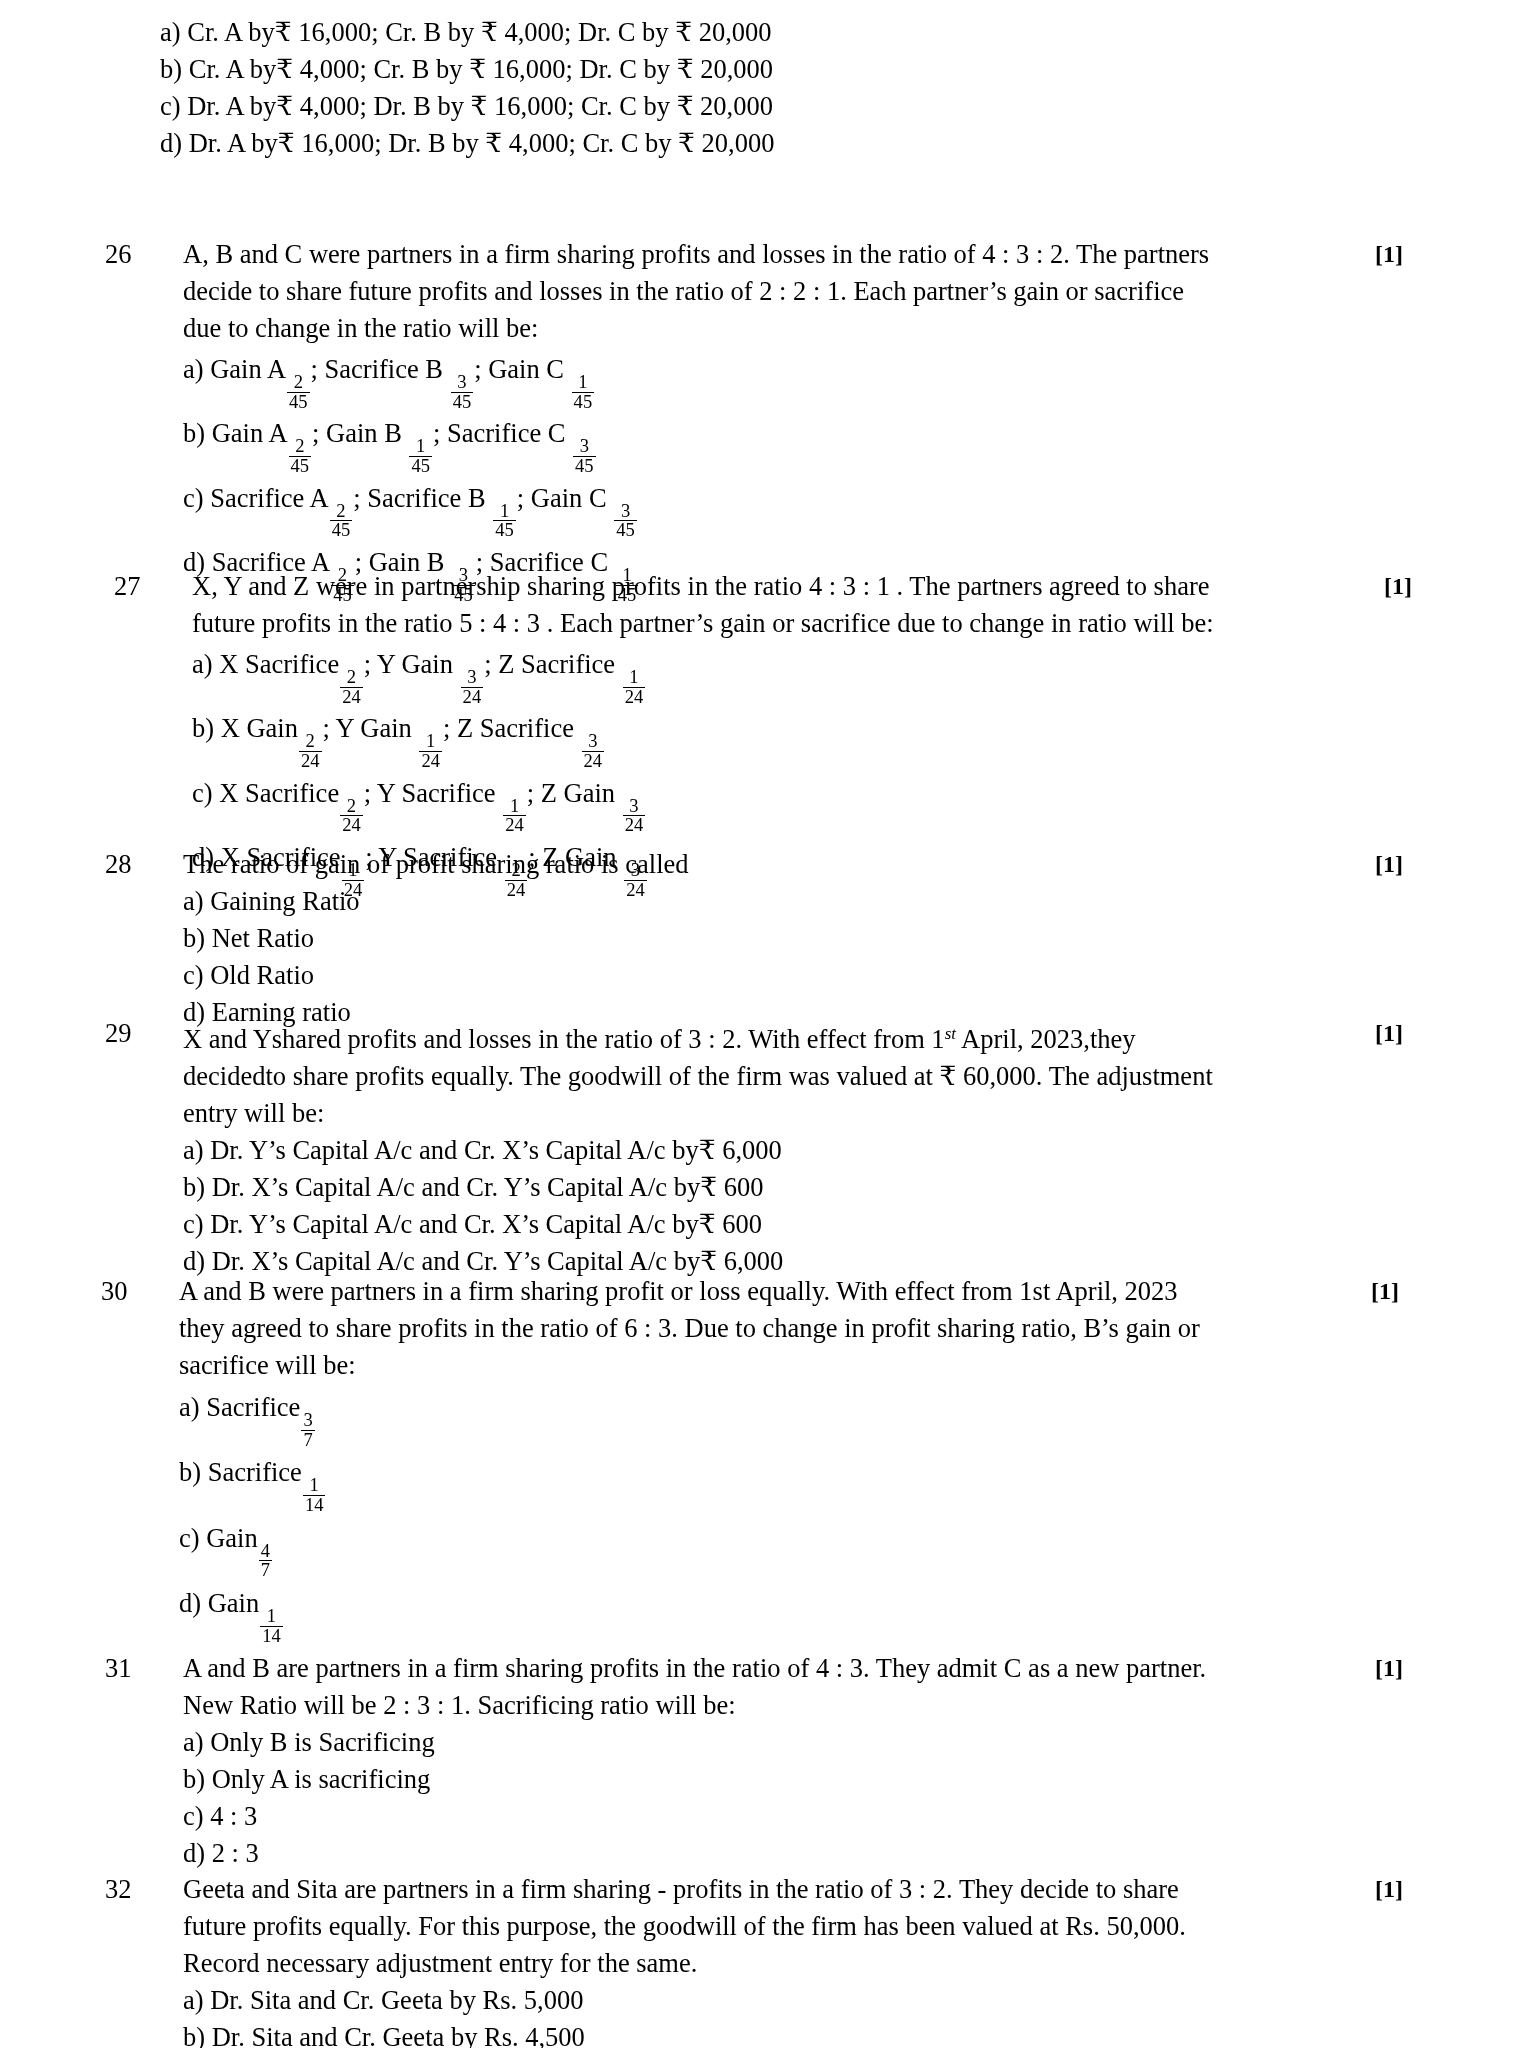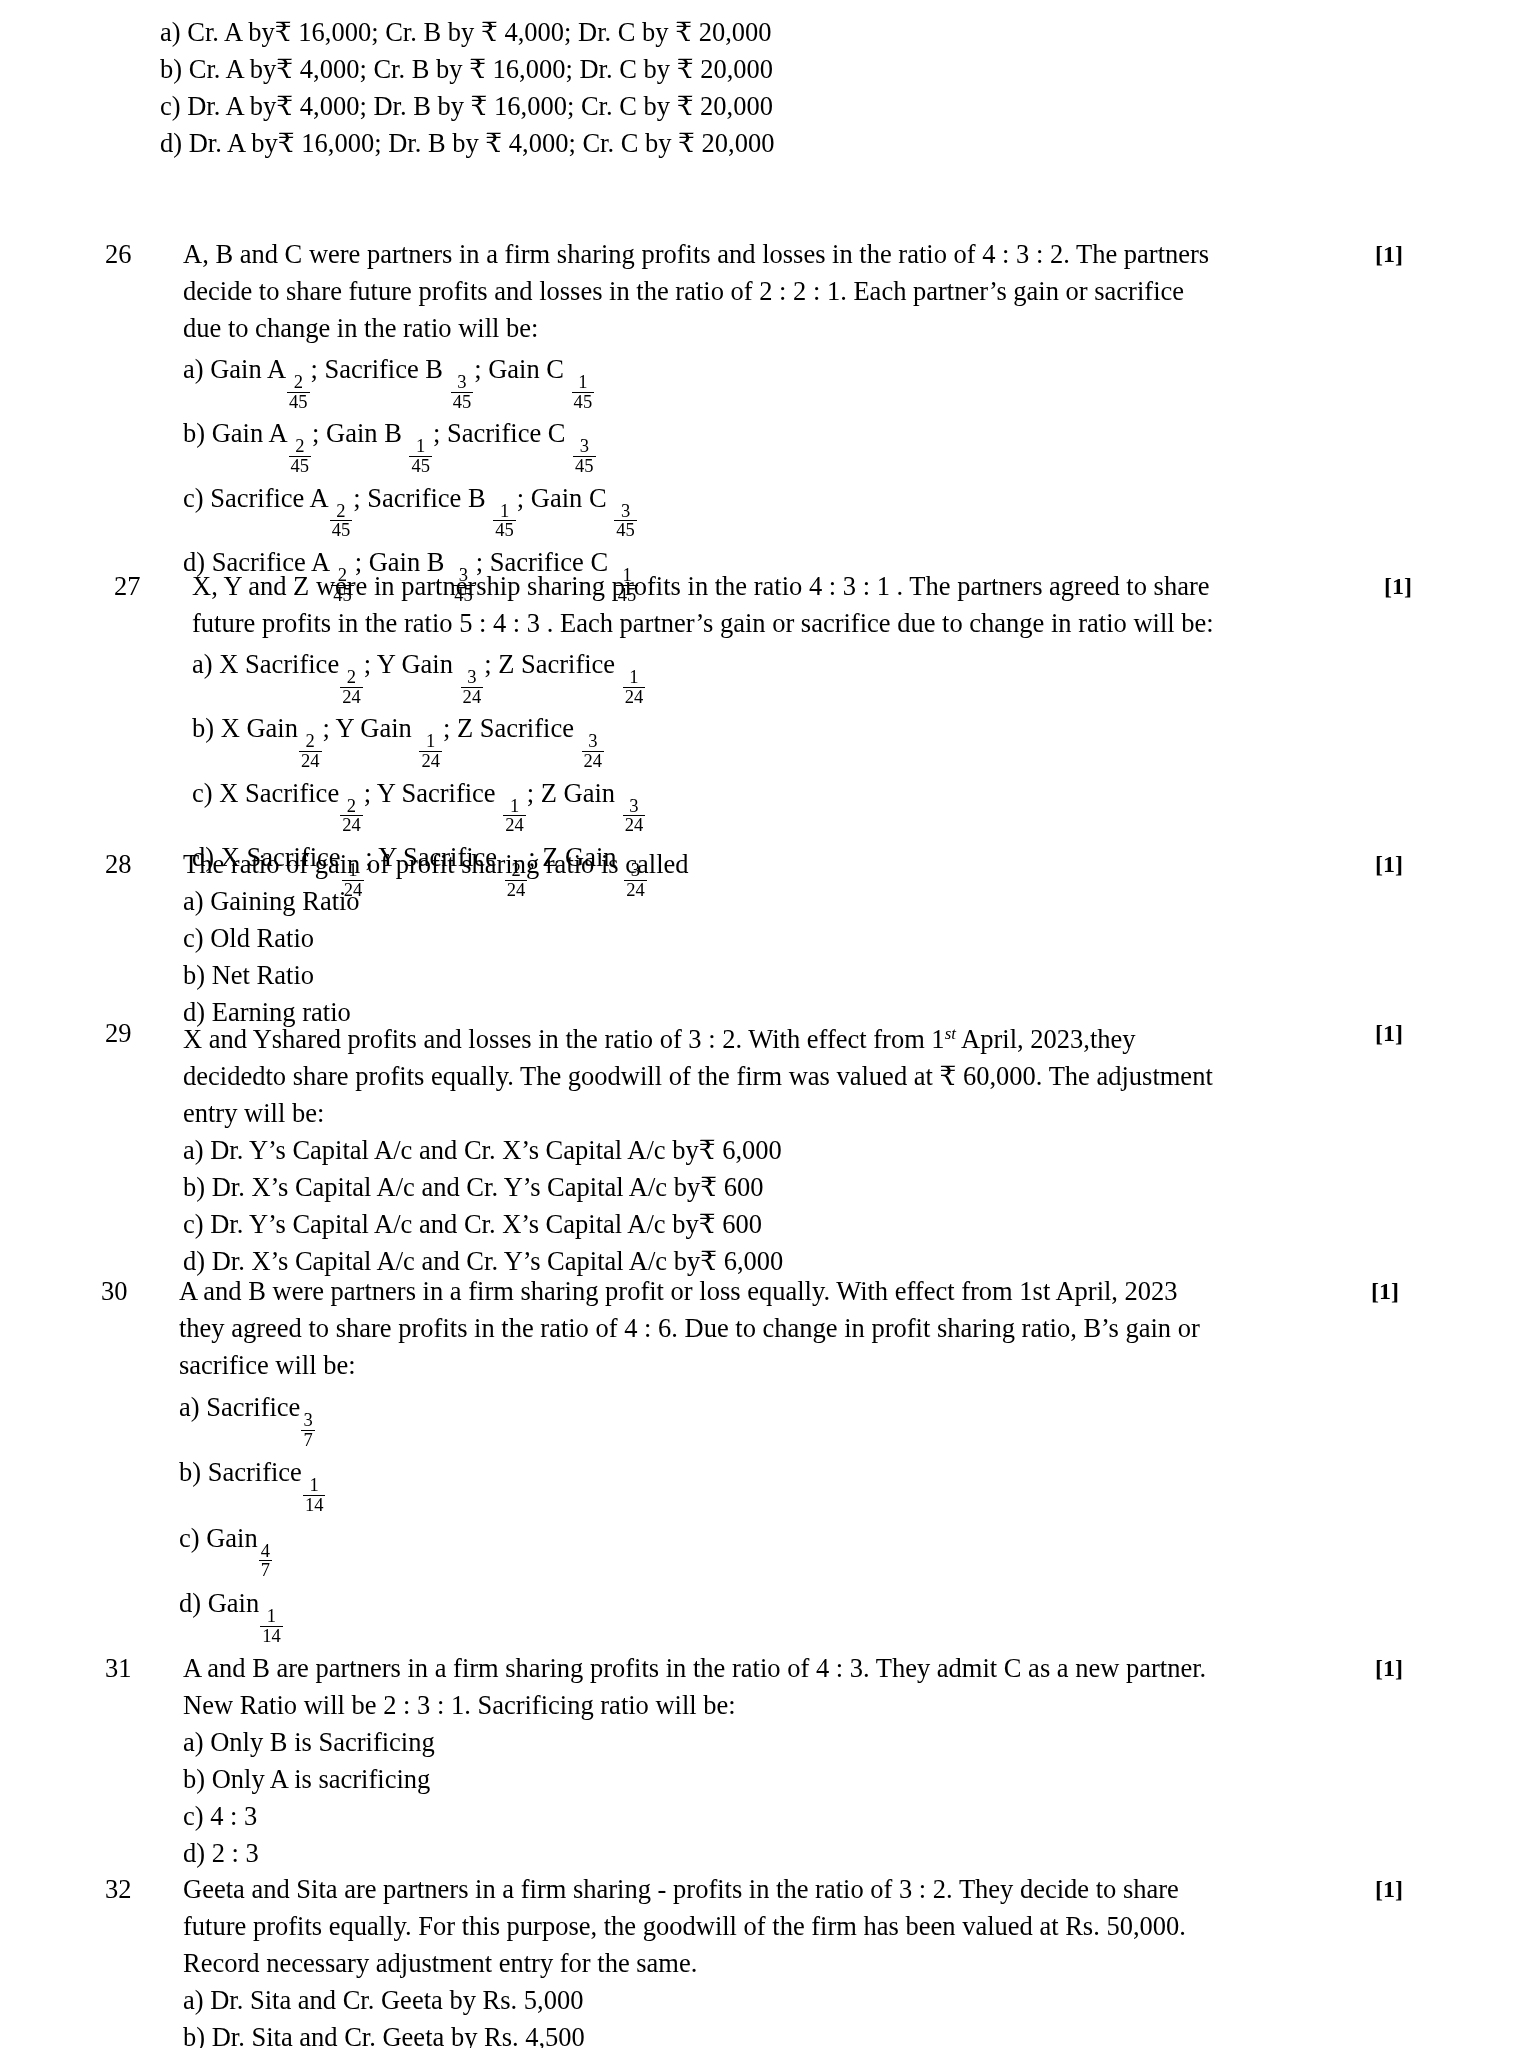--- a/index.html
+++ b/index.html
@@ -207,22 +207,22 @@
           </span></div>
     </div>
     <div class="qmark">[1]</div>
   </div>
 
   <div class="qblock" style="left:105px; top:832px; width:1330px;margin-top:14px;">
     <div class="qnum">28</div>
     <div class="qbody">
       <div class="stem">The ratio of gain of profit sharing ratio is called</div>
       <div class="opt">a) Gaining Ratio</div>
+      <div class="opt">b) Net Ratio</div>
       <div class="opt">c) Old Ratio</div>
-      <div class="opt">b) Net Ratio</div>
       <div class="opt">d) Earning ratio</div>
     </div>
     <div class="qmark">[1]</div>
   </div>
 
   <div class="qblock" style="left:105px; top:1015px; width:1330px;">
     <div class="qnum">29</div>
     <div class="qbody">
       <div class="stem">X and Yshared profits and losses in the ratio of 3 : 2. With effect from 1<span class="sup">st</span> April, 2023,they</div>
       <div class="stem">decidedto share profits equally. The goodwill of the firm was valued at ₹ 60,000. The adjustment</div>
@@ -232,21 +232,21 @@
       <div class="opt">c) Dr. Y’s Capital A/c and Cr. X’s Capital A/c by₹ 600</div>
       <div class="opt">d) Dr. X’s Capital A/c and Cr. Y’s Capital A/c by₹ 6,000</div>
     </div>
     <div class="qmark">[1]</div>
   </div>
 
   <div class="qblock" style="left:101px; top:1273px; width:1330px;">
     <div class="qnum">30</div>
     <div class="qbody">
       <div class="stem">A and B were partners in a firm sharing profit or loss equally. With effect from 1st April, 2023</div>
-      <div class="stem">they agreed to share profits in the ratio of 4 : 6. Due to change in profit sharing ratio, B’s gain or</div>
+      <div class="stem">they agreed to share profits in the ratio of 6 : 3. Due to change in profit sharing ratio, B’s gain or</div>
       <div class="stem">sacrifice will be:</div>
       <div class="opt" style="line-height:46px"><span class="opt-label">a) </span><span>Sacrifice</span><span class="frac">
             <span class="num">3</span>
             <span class="den">7</span>
           </span></div>
       <div class="opt" style="line-height:46px"><span class="opt-label">b) </span><span>Sacrifice</span><span class="frac">
             <span class="num">1</span>
             <span class="den">14</span>
           </span></div>
       <div class="opt" style="line-height:46px"><span class="opt-label">c) </span><span>Gain</span><span class="frac">

